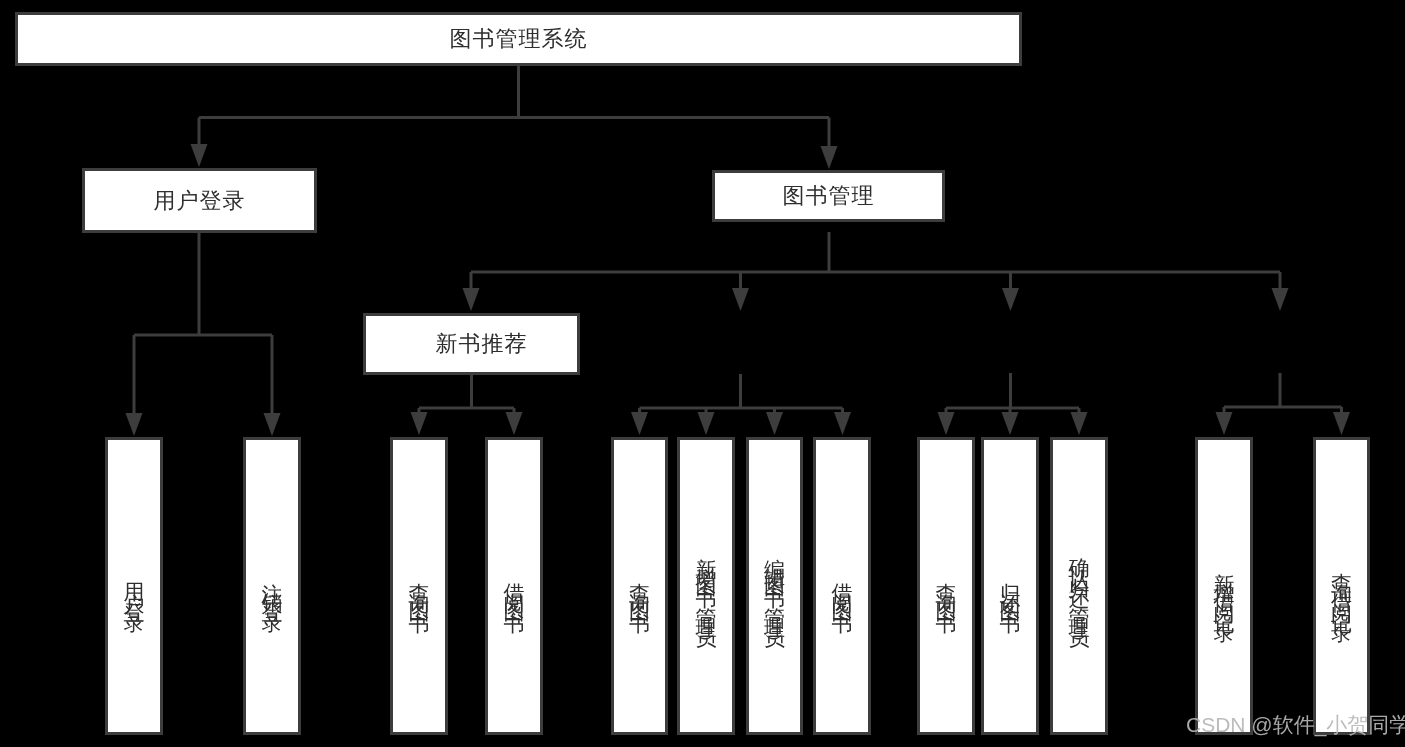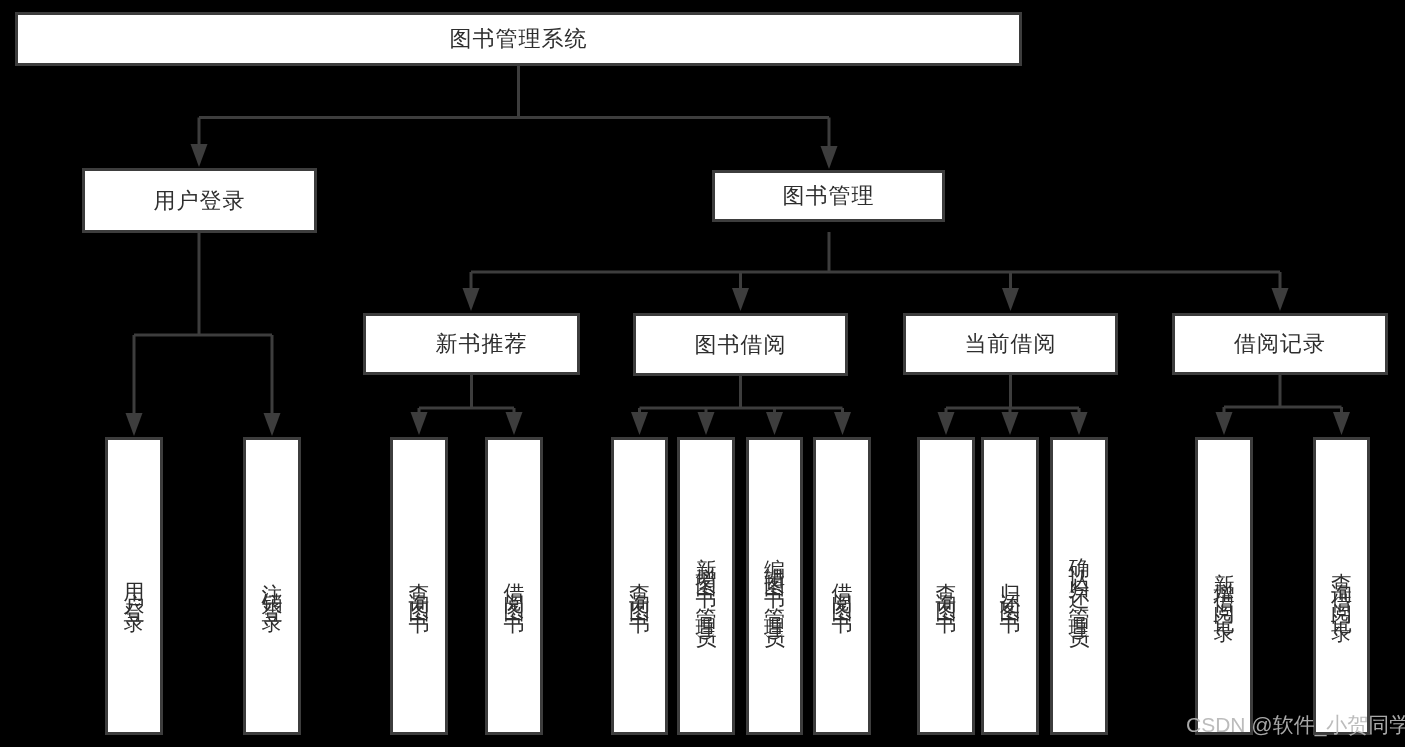--- a/index.html
+++ b/index.html
@@ -85,23 +85,20 @@
     <polygon class="arrowhead" points="1215.5,412 1232.5,412 1224,435"></polygon>
     <polygon class="arrowhead" points="1333,412 1350,412 1341.5,435"></polygon>
   </svg>
 
   <div class="node hnode" style="left:15px;top:12px;width:1007px;height:54px;">图书管理系统</div>
 
   <div class="node hnode" style="left:82px;top:168px;width:235px;height:65px;">用户登录</div>
   <div class="node hnode" style="left:712px;top:170px;width:233px;height:52px;">图书管理</div>
 
   <div class="node hnode" style="left:363px;top:313px;width:217px;height:62px;padding-left:20px;">新书推荐</div>
-  <div class="node hnode" style="left:633px;top:313px;width:215px;height:63px;">图书借阅</div>
-  <div class="node hnode" style="left:903px;top:313px;width:215px;height:62px;">当前借阅</div>
-  <div class="node hnode" style="left:1172px;top:313px;width:216px;height:62px;">借阅记录</div>
 
   <div class="node vnode" style="left:105px;top:437px;width:58px;height:298px;">
     <span>用户登录</span>
   </div>
   <div class="node vnode" style="left:243px;top:437px;width:58px;height:298px;">
     <span>注销登录</span>
   </div>
 
   <div class="node vnode" style="left:390px;top:437px;width:58px;height:298px;">
     <span>查询图书</span>

